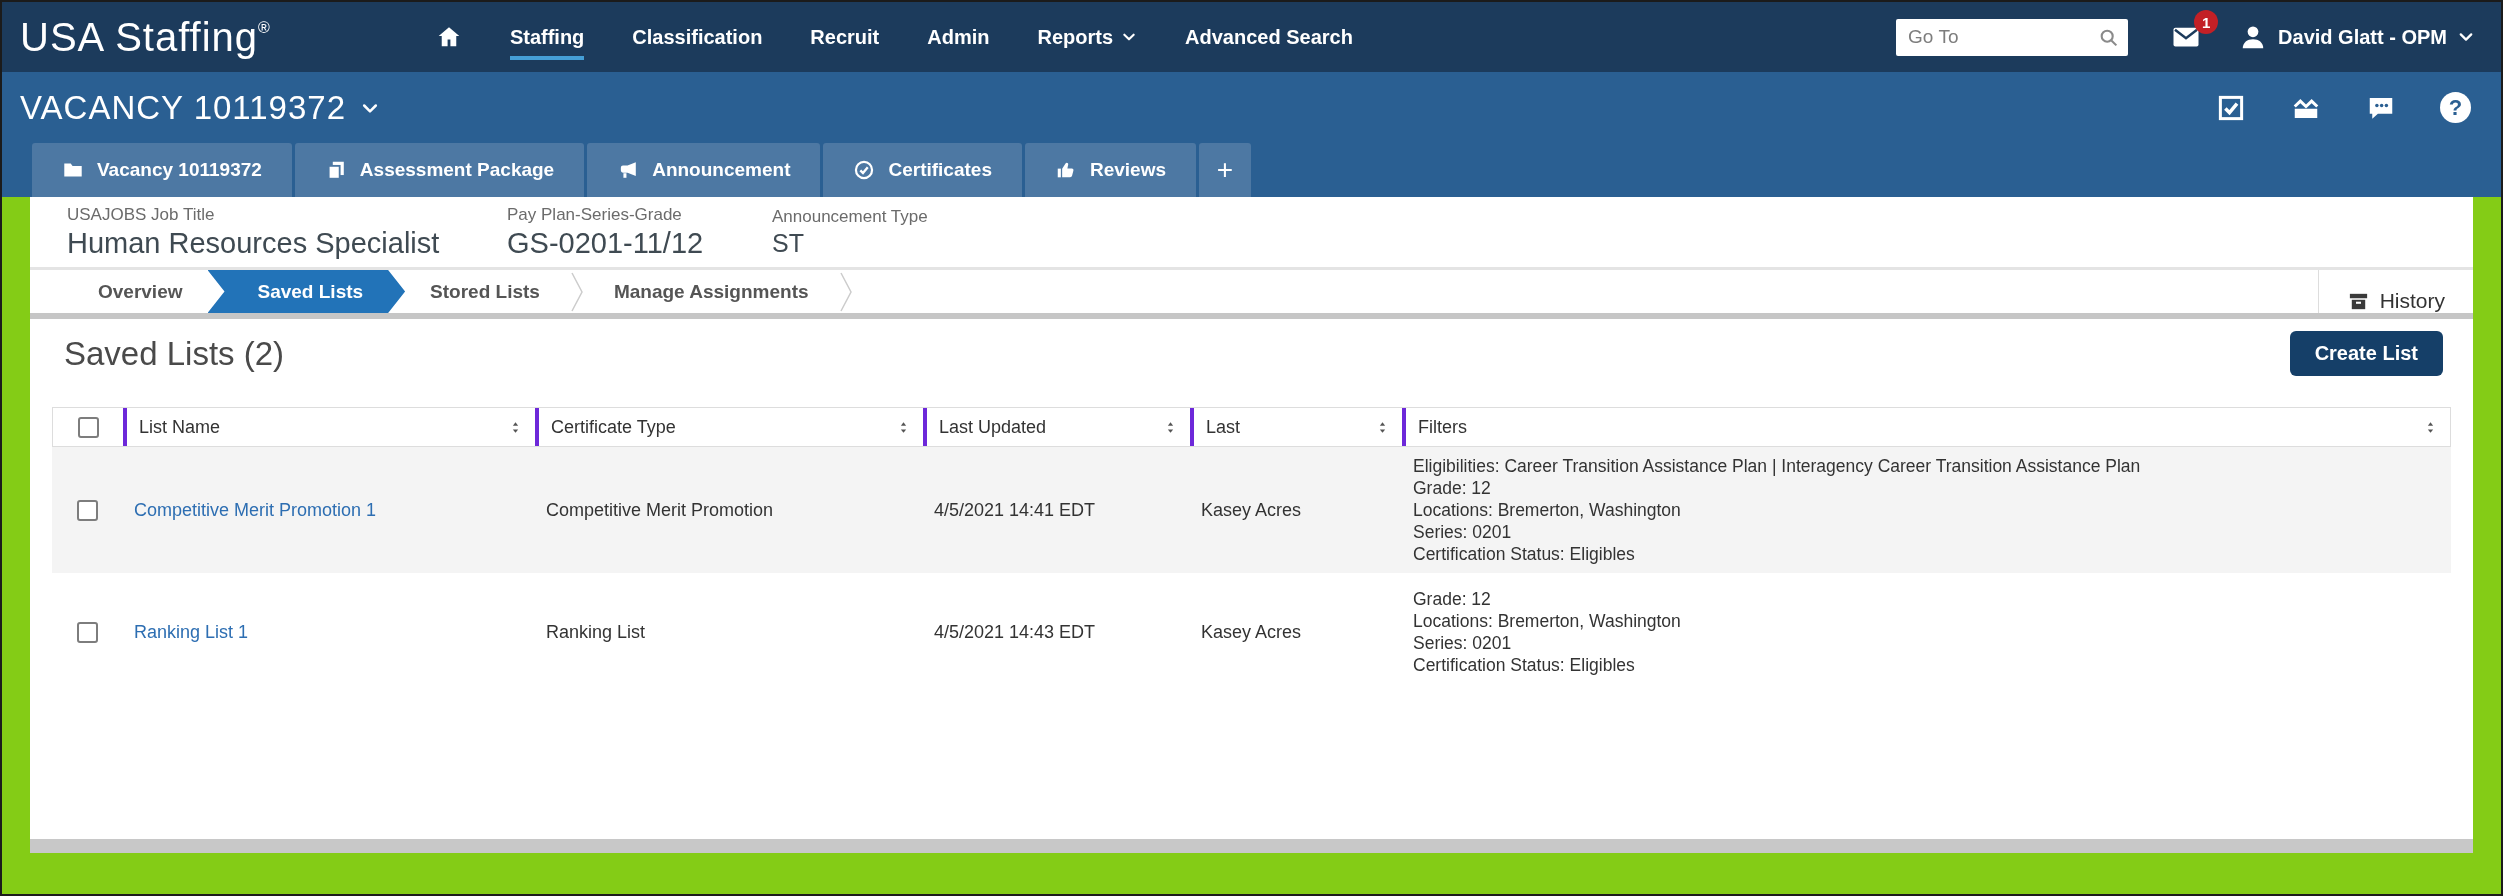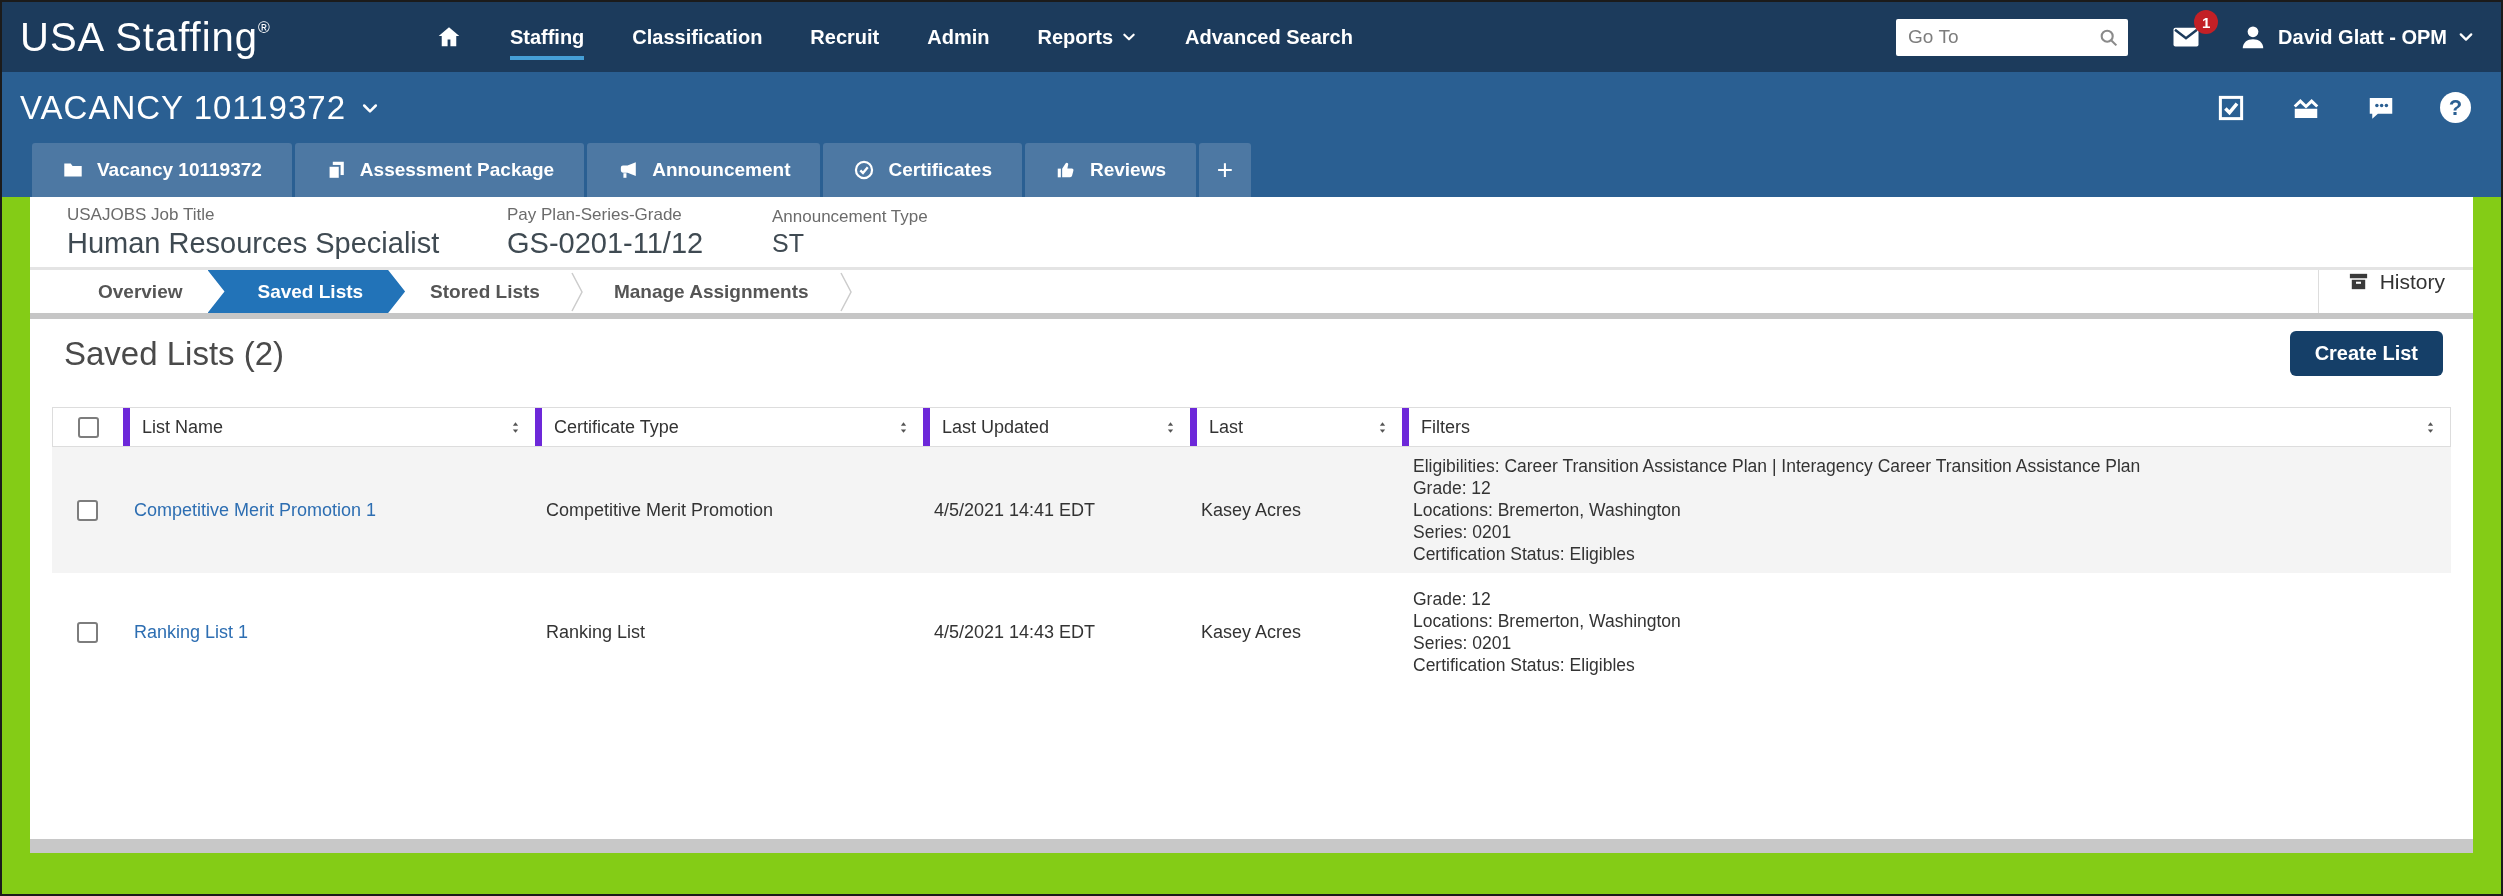--- a/index.html
+++ b/index.html
@@ -52,34 +52,34 @@
   .job-field { display: flex; flex-direction: column; justify-content: center; }
   .job-field .flabel { font-size: 17px; color: #6b6b6b; margin-bottom: 2px; }
   .job-field .fvalue { font-size: 29px; color: #3f4a52; }
   .jf-1 { width: 440px; } .jf-2 { width: 265px; }
   .jf-3 .fvalue { font-size: 25px; }
 
   .band-subtabs { background: #fff; height: 43px; display: flex; align-items: center; padding-left: 38px; flex: 0 0 auto; }
   .crumb { font-size: 19px; font-weight: 700; color: #555; padding: 0 30px; cursor: pointer; white-space: nowrap; }
   .crumb-sep { flex: 0 0 auto; }
   .crumb.active { background: #2273b8; color: #fff; height: 43px; display: flex; align-items: center; padding: 0 42px 0 50px; margin: 12px -5px; clip-path: polygon(0 0, calc(100% - 17px) 0, 100% 50%, calc(100% - 17px) 100%, 0 100%, 17px 50%); }
-  .history-btn { margin-left: auto; height: 100%; border-left: 1px solid #ddd; display: flex; align-items: flex-start; gap: 10px; padding: 0 28px; font-size: 21px; color: #333; cursor: pointer; }
+  .history-btn { margin-left: auto; height: 100%; border-left: 1px solid #ddd; display: flex; align-items: flex-end; gap: 10px; padding: 0 28px; font-size: 21px; color: #333; cursor: pointer; }
   .history-btn svg { color: #3a3a3a; }
 
   .panel-gap { height: 6px; background: #c6c6c6; flex: 0 0 auto; }
 
   .panel { background: #fff; height: 520px; flex: 0 0 auto; display: flex; flex-direction: column; gap: 19px; }
   .panel-head { display: flex; align-items: center; padding: 12px 30px 8px 34px; }
   .panel-title { font-size: 33px; color: #4a4a4a; font-weight: 400; }
   .create-btn { margin-left: auto; background: #153f68; color: #fff; border: none; border-radius: 6px; font-family: "Liberation Sans", sans-serif; font-size: 20px; font-weight: 700; padding: 11px 25px; cursor: pointer; }
 
   .table { margin: 4px 22px 0 22px; }
   .thead-row, .trow { display: grid; grid-template-columns: 70px 412px 388px 267px 212px minmax(0,1fr); }
   .thead-row { border: 1px solid #ddd; height: 40px; }
-  .hcell { display: flex; align-items: center; padding: 0 12px; font-size: 18px; color: #333; border-left: 7px solid #6d28d9; cursor: pointer; }
+  .hcell { display: flex; align-items: center; padding: 0 12px; font-size: 18px; color: #333; border-left: 4px solid #6d28d9; cursor: pointer; }
   .hcell:first-child { border-left: none; justify-content: center; }
   .sort-icon { margin-left: auto; color: #555; flex: 0 0 auto; }
   .trow { min-height: 118px; align-items: center; }
   .trow.stripe { background: #f4f4f4; }
   .tcell { padding: 8px 12px; font-size: 18px; color: #333; }
   .tcell-check { display: flex; justify-content: center; }
   .link { color: #2d6eb2; text-decoration: none; cursor: pointer; }
   .tcell-filters { font-size: 17.5px; line-height: 22px; color: #333; }
   .checkbox { width: 21px; height: 21px; border: 2px solid #7d7d7d; border-radius: 3px; background: #fff; display: inline-block; cursor: pointer; }
 

